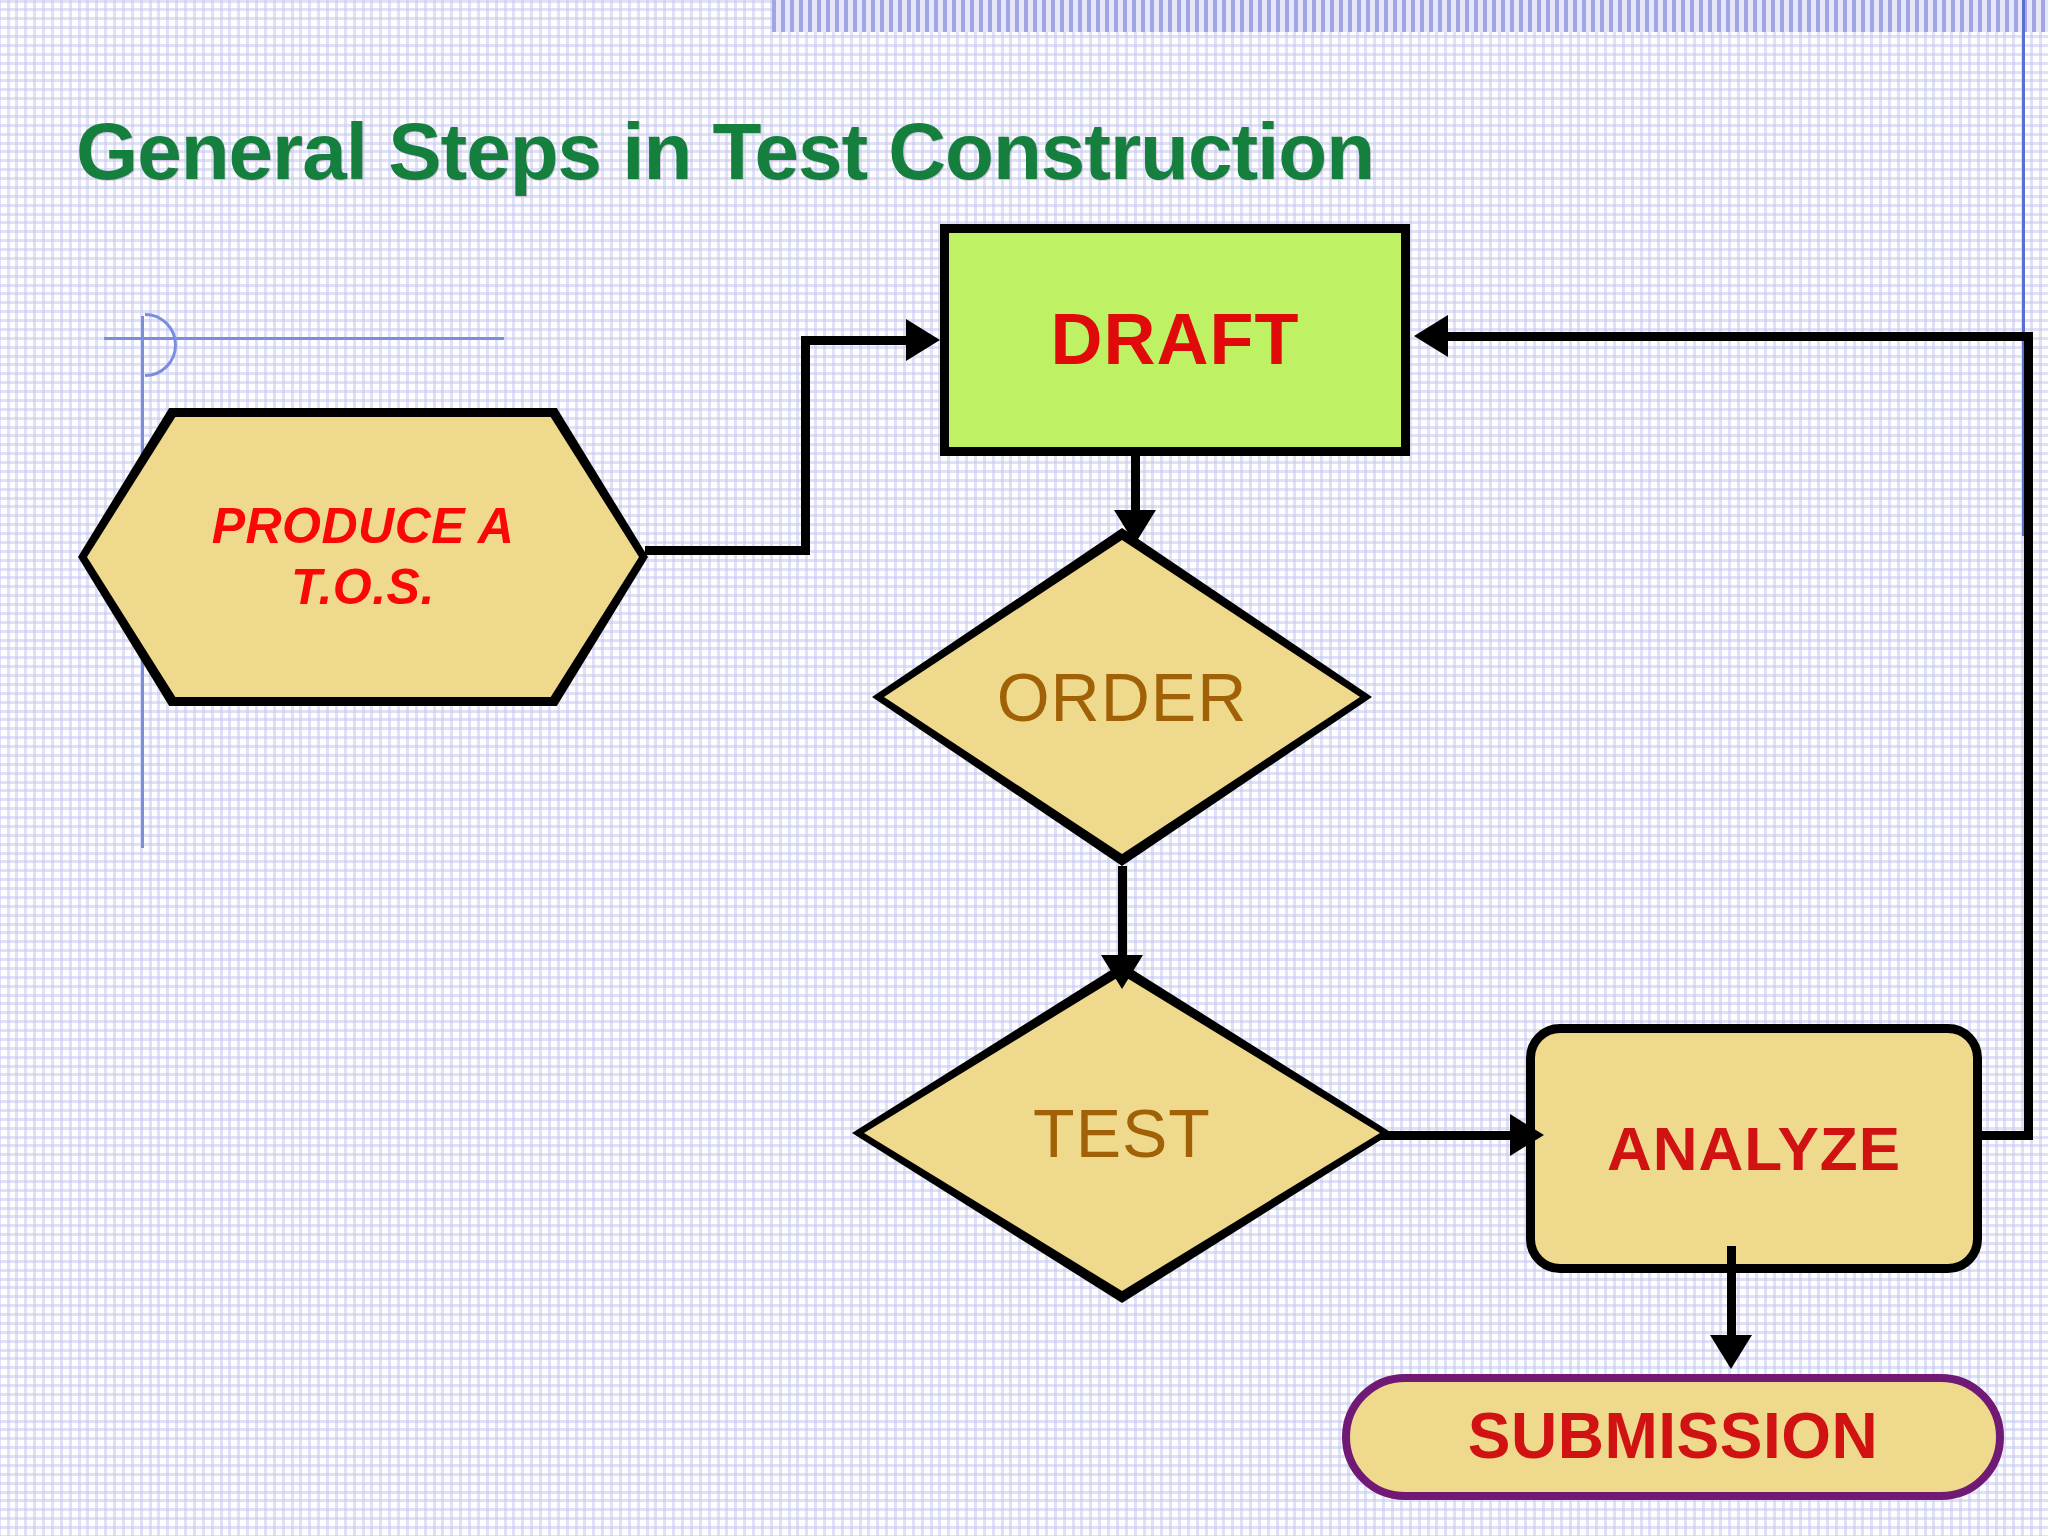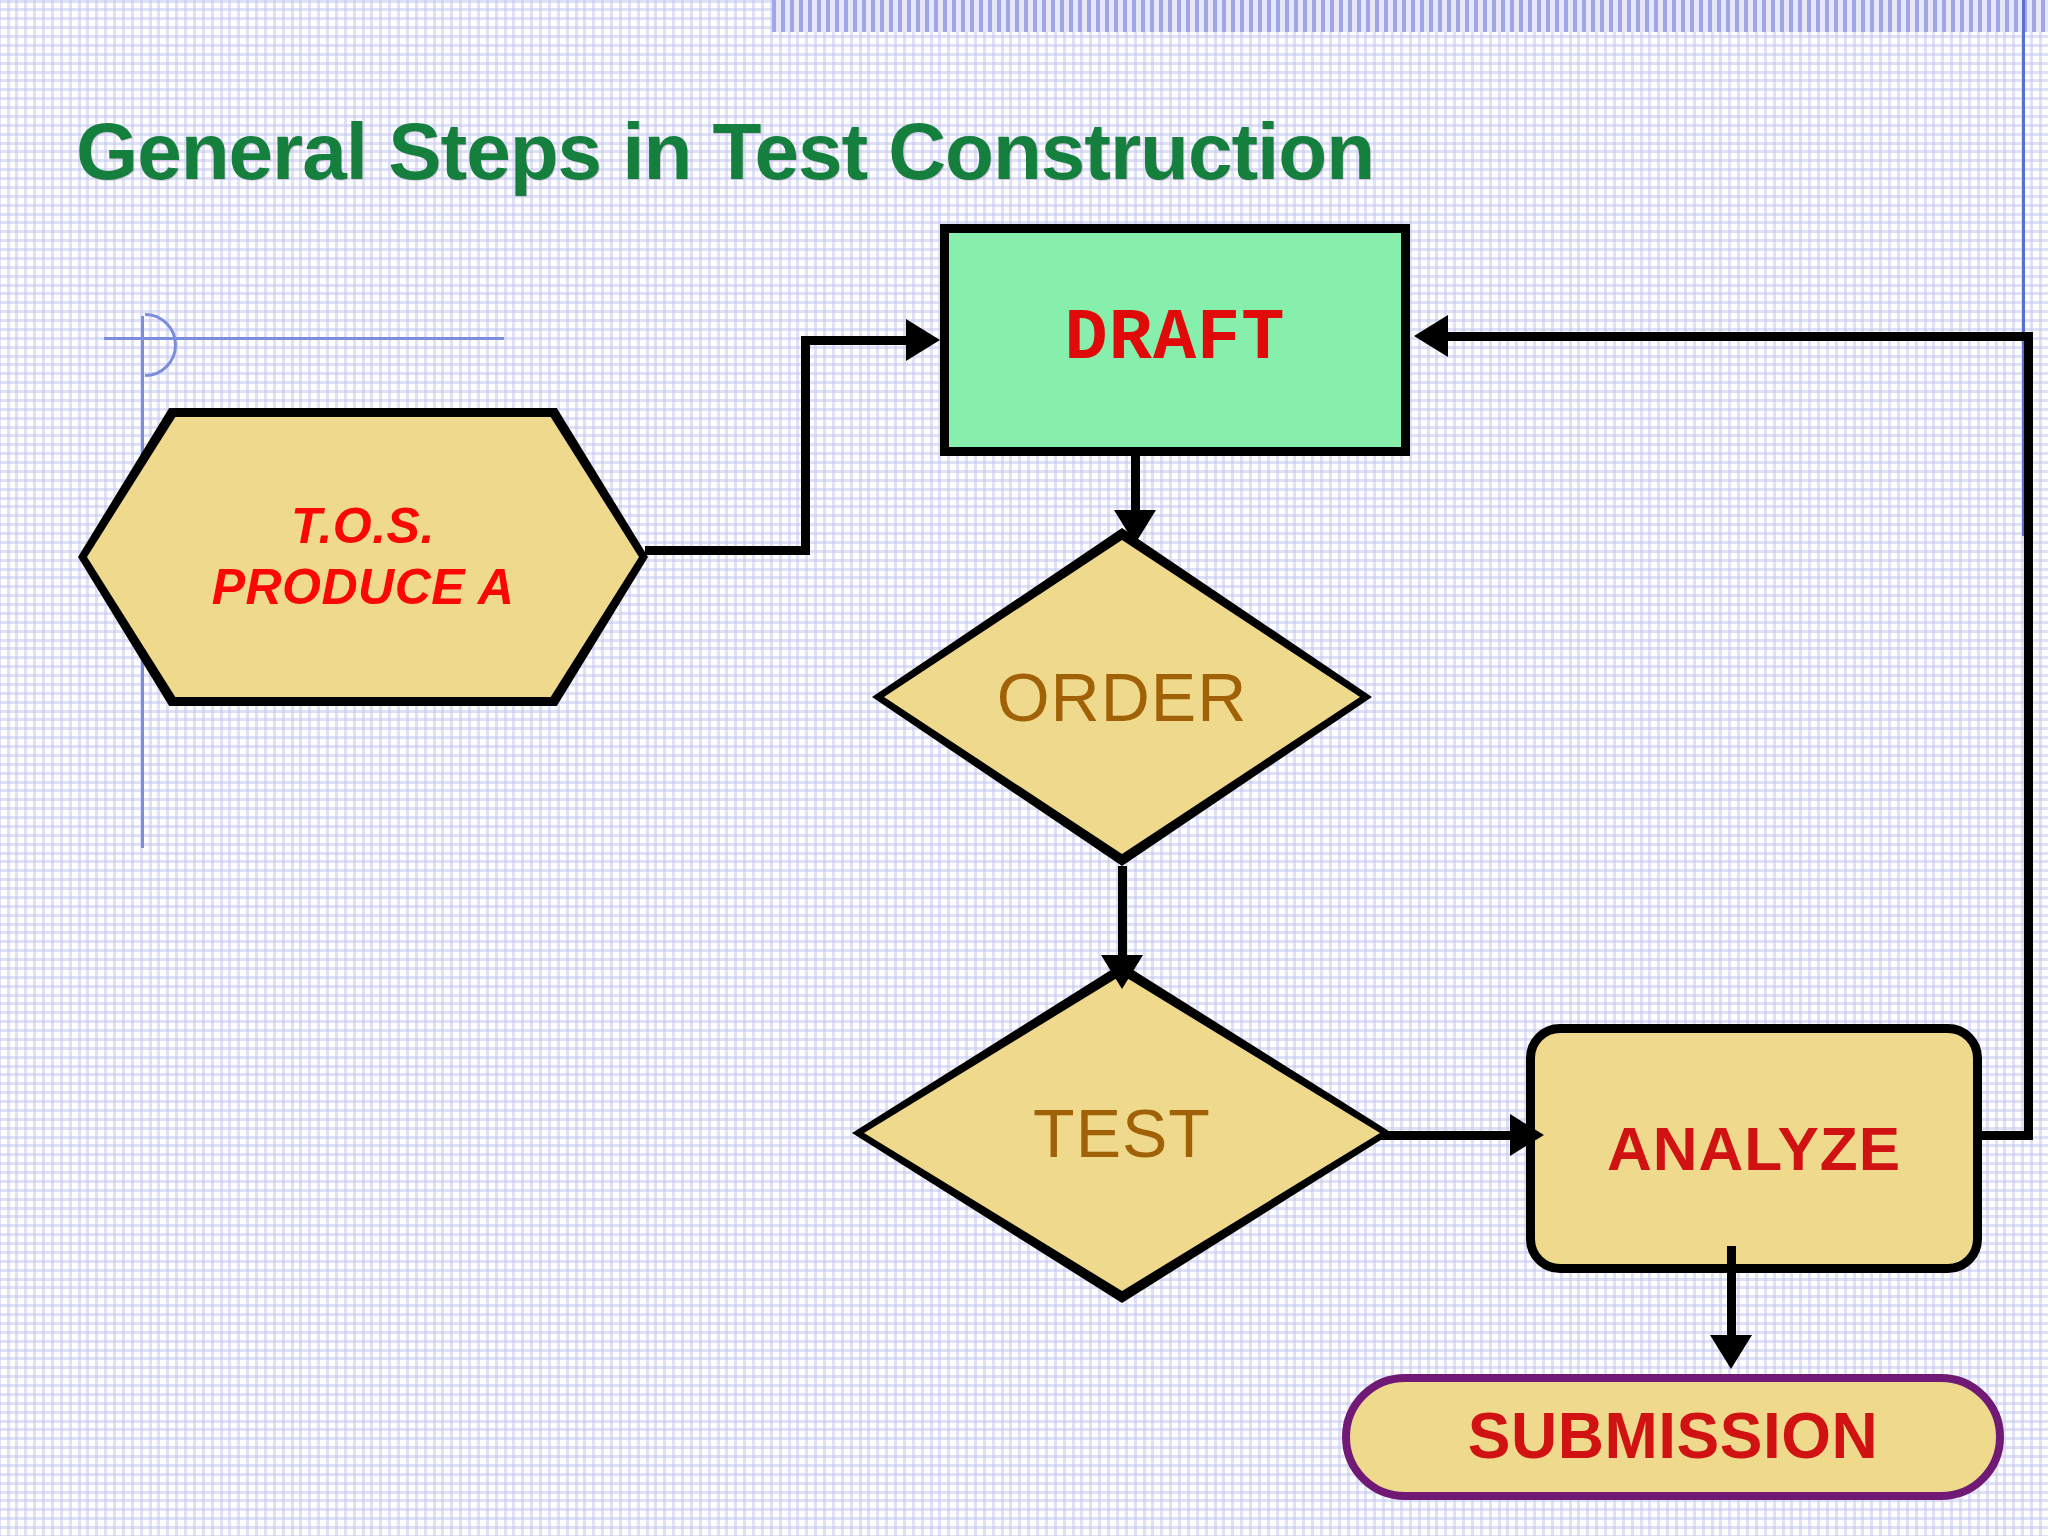--- a/index.html
+++ b/index.html
@@ -117,26 +117,25 @@
     box-sizing: border-box;
     line-height: 1.02;
   }
 
   
   .n-draft {
     left: 940px;
     top: 224px;
     width: 470px;
     height: 232px;
-    background: #86efac;
+    background: #bef264;
     border: 9px solid #000000;
     font-size: 72px;
     color: #e00a0a;
     letter-spacing: 1px;
-    font-family: Liberation Mono, monospace;
   }
 
   
   .n-tos-wrap {
     position: absolute;
     left: 78px;
     top: 408px;
     width: 570px;
     height: 298px;
   }
@@ -275,22 +274,22 @@
   <div class="slide-title">General Steps in Test Construction</div>
 
   <div class="node n-draft">
     <span>DRAFT</span>
   </div>
 
   <div class="n-tos-wrap">
     <div class="n-tos-outer"></div>
     <div class="n-tos-inner">
       <div class="n-tos-label">
+        <div>PRODUCE A</div>
         <div>T.O.S.</div>
-        <div>PRODUCE A</div>
       </div>
     </div>
   </div>
 
   <div class="n-order-wrap">
     <div class="dia-outer"></div>
     <div class="dia-inner">
       <span class="dia-label">ORDER</span>
     </div>
   </div>

